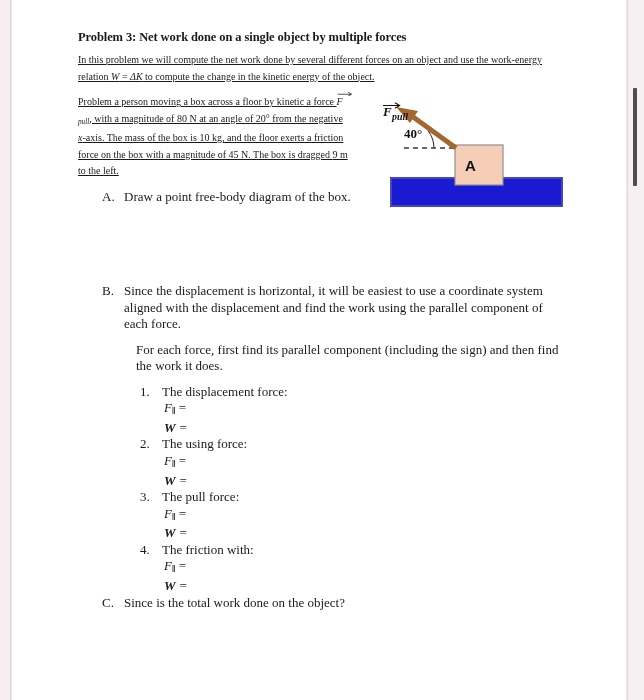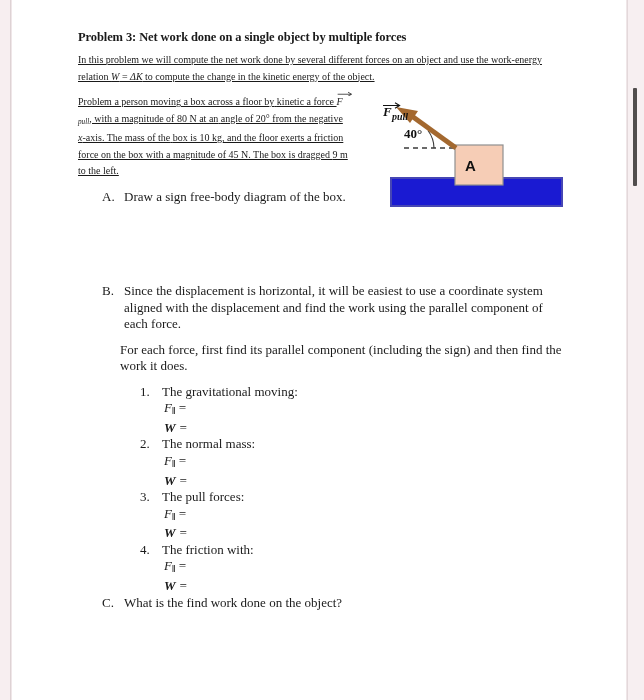--- a/index.html
+++ b/index.html
@@ -121,21 +121,21 @@
     margin: 0;
   }
   .item .lbl {
     width: 22px;
     flex: 0 0 22px;
     text-align: left;
   }
   .item .bdy { flex: 1; }
 
   .lvl-a { margin-left: 24px; }
-  .lvl-sub { margin-left: 42px; }
+  .lvl-sub { margin-left: 58px; }
   .lvl-num { margin-left: 62px; }
 
   .eq {
     font-size: 13px;
     line-height: 16.5px;
     margin-left: 86px;
     font-style: italic;
     white-space: nowrap;
   }
   .eq b.w { font-weight: bold; font-style: italic; }
@@ -186,21 +186,21 @@
               <path d="M1 5 L22 5 M17 1.8 L22.4 5 L17 8" fill="none" stroke="#111111" stroke-width="1.1"></path>
             </svg><span>F</span></span><span class="sub">pull</span><span>, with a magnitude of 80 N at an</span>
         <span>angle of 20° from the negative </span><span class="m">x</span><span>-axis. The mass of the</span>
         <span>box is 10 kg, and the floor exerts a friction force on</span>
         <span>the box with a magnitude of 45 N. The box is dragged</span>
         <span>9 m to the left.</span>
       </p>
 
       <div class="item lvl-a">
         <span class="lbl">A.</span>
-        <span class="bdy">Draw a sign free-body diagram of the box.</span>
+        <span class="bdy">Draw a point free-body diagram of the box.</span>
       </div>
 
       <div class="gap-xl"></div>
       <div class="gap-md"></div>
 
       <div class="item lvl-a">
         <span class="lbl">B.</span>
         <span class="bdy">
           <span>Since the displacement is horizontal, it will be easiest to use a coordinate system aligned</span>
           <span>with the displacement and find the work using the parallel component of each force.</span>
@@ -213,49 +213,49 @@
         <span class="bdy">
           <span>For each force, first find its parallel component (including the sign) and then find the</span>
           <span>work it does.</span>
         </span>
       </div>
 
       <div class="gap-sm"></div>
 
       <div class="item lvl-num">
         <span class="lbl">1.</span>
-        <span class="bdy">The gravitational moving:</span>
+        <span class="bdy">The displacement force:</span>
       </div>
       <div class="eq"><span>F</span><span class="par-sub">‖</span><span> =</span></div>
       <div class="eq"><b class="w">W</b><span> =</span></div>
 
       <div class="item lvl-num">
         <span class="lbl">2.</span>
-        <span class="bdy">The normal mass:</span>
+        <span class="bdy">The using force:</span>
       </div>
       <div class="eq"><span>F</span><span class="par-sub">‖</span><span> =</span></div>
       <div class="eq"><b class="w">W</b><span> =</span></div>
 
       <div class="item lvl-num">
         <span class="lbl">3.</span>
-        <span class="bdy">The pull forces:</span>
+        <span class="bdy">The pull force:</span>
       </div>
       <div class="eq"><span>F</span><span class="par-sub">‖</span><span> =</span></div>
       <div class="eq"><b class="w">W</b><span> =</span></div>
 
       <div class="item lvl-num">
         <span class="lbl">4.</span>
         <span class="bdy">The friction with:</span>
       </div>
       <div class="eq"><span>F</span><span class="par-sub">‖</span><span> =</span></div>
       <div class="eq"><b class="w">W</b><span> =</span></div>
 
       <div class="item lvl-a">
         <span class="lbl">C.</span>
-        <span class="bdy">What is the find work done on the object?</span>
+        <span class="bdy">Since is the total work done on the object?</span>
       </div>
 
       <div class="gap-xl"></div>
 
     </div>
 
     <div class="figure">
       <svg width="195" height="118" viewBox="0 0 195 118">
 
         <rect x="9" y="78" width="171" height="28" fill="#1a1ad2" stroke="#4646b4" stroke-width="2"></rect>

